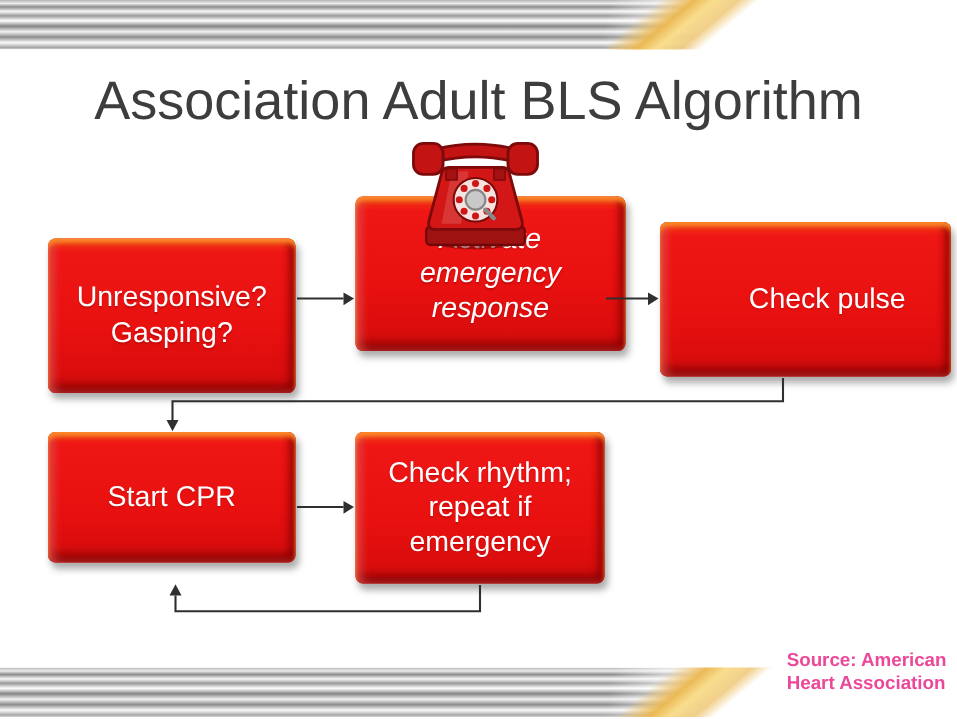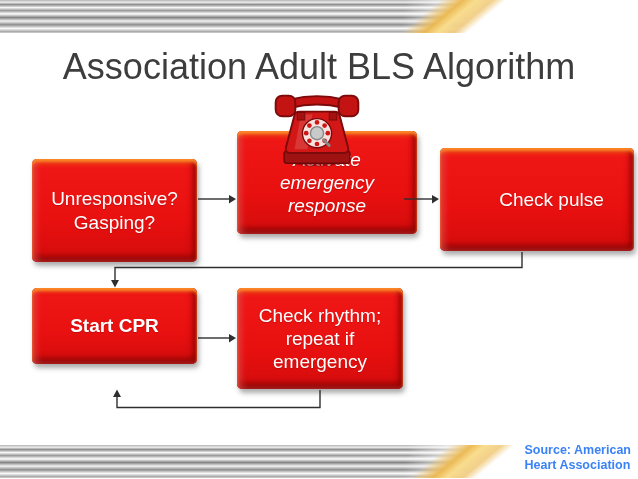--- a/index.html
+++ b/index.html
@@ -67,21 +67,21 @@
     text-align: center;
     font-size: 19px;
     line-height: 1.22;
     z-index: 4;
   }
   .flow-box-label { white-space: pre-line; text-shadow: 0 1px 1px rgba(120,0,0,0.35); }
 
   .box-unresponsive { left:32px;  top:148px; width:165px; height:103px;margin-top:11px; }
   .box-activate     { left:237px; top:131px; width:180px; height:103px;font-style:italic; }
   .box-checkpulse   { left:440px; top:148px; width:165px; height:103px;padding-left:29px; }
-  .box-startcpr     { left:32px;  top:288px; width:165px; height:76px;font-weight:bold; }
+  .box-startcpr     { left:32px;  top:288px; width:165px; height:87px; }
   .box-checkrhythm  { left:237px; top:288px; width:166px; height:101px; }
 
   
   .connectors {
     position: absolute; left:0; top:0;
     width: 638px; height: 479px;
     z-index: 5;
     pointer-events: none;
   }
   .connectors polyline, .connectors line { fill:none; stroke:#2f2f2f; stroke-width:1.4; }
@@ -91,26 +91,26 @@
   .phone {
     position: absolute;
     left: 270px; top: 90px;
     width: 94px; height: 77px;
     z-index: 6;
   }
 
   
   .source-note {
     position: absolute;
-    right: 7px; top: 443px;
+    right: 7px; top: 433px;
     text-align: left;
     font-size: 12.5px;
     font-weight: 700;
     line-height: 1.18;
-    color: #3b82f6;
+    color: #ec4899;
     white-space: pre-line;
     z-index: 7;
   }
 </style>
 </head>
 <body>
 
 <div class="slide">
 
   <div class="band band-top"></div>

